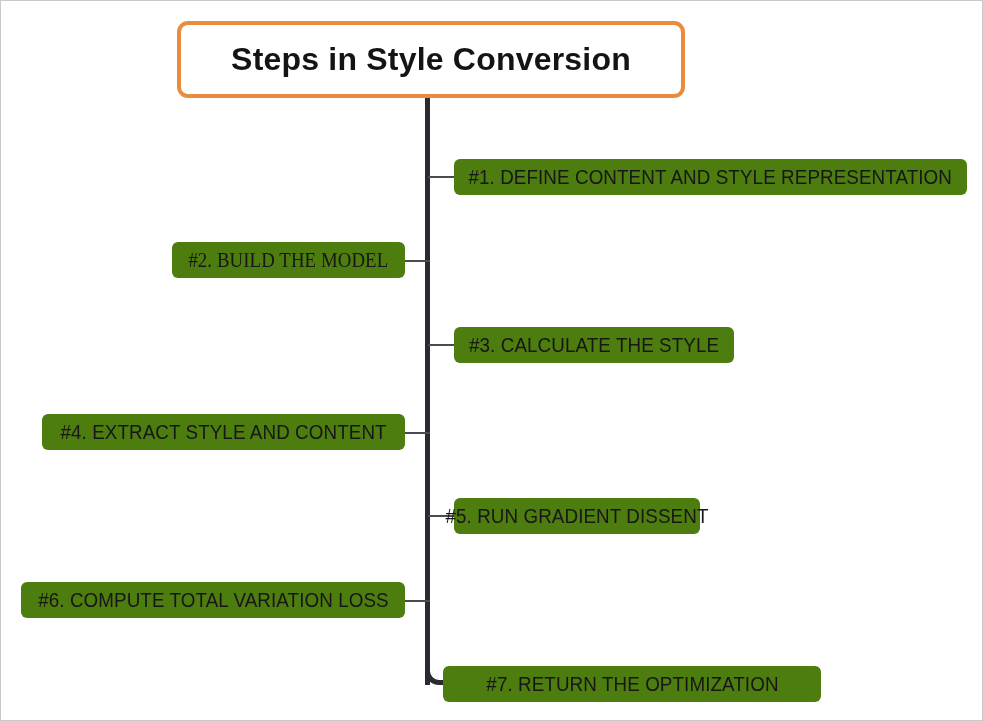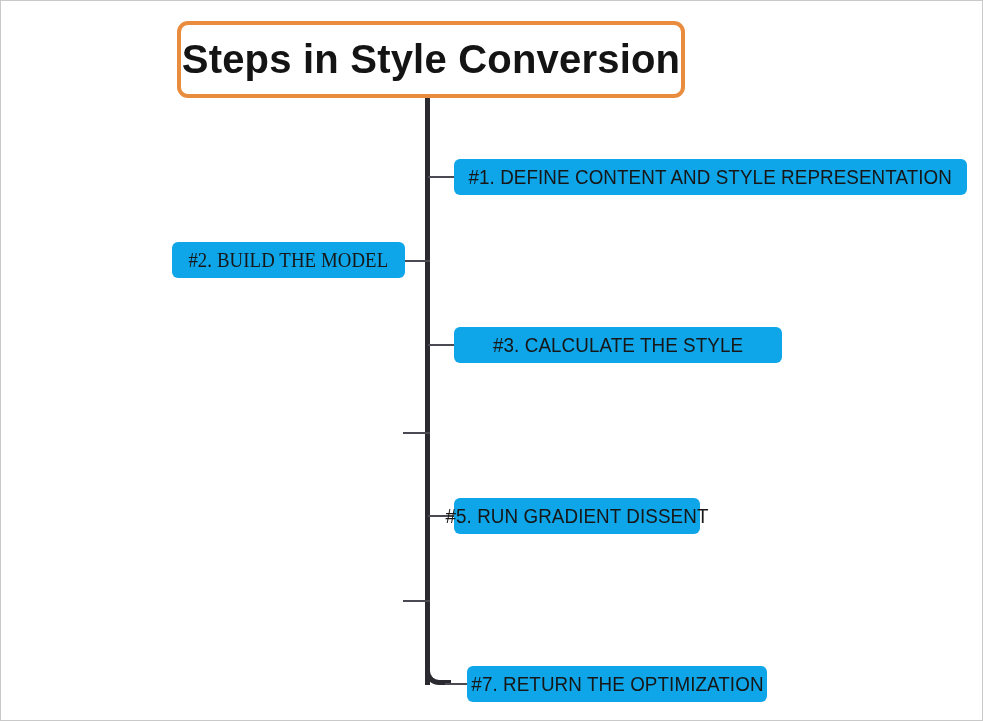--- a/index.html
+++ b/index.html
@@ -29,21 +29,21 @@
     box-sizing: border-box;
     background: #ffffff;
     border: 4px solid #ea8c3e;
     border-radius: 11px;
     display: flex;
     align-items: center;
     justify-content: center;
     z-index: 5;
   }
   #title-text {
-    font-size: 40px;
+    font-size: 32px;
     font-weight: bold;
     color: #141414;
     letter-spacing: 0.2px;
     white-space: nowrap;
   }
   
   #spine {
     position: absolute;
     left: 424px;
     top: 96px;
@@ -69,21 +69,21 @@
     position: absolute;
     height: 2px;
     background: #4a4a52;
     z-index: 1;
   }
   
   .item-box {
     position: absolute;
     height: 36px;
     box-sizing: border-box;
-    background: #0ea5e9;
+    background: #4d7c0f;
     border-radius: 6px;
     display: flex;
     align-items: center;
     justify-content: center;
     padding: 0 11px;
     z-index: 3;
   }
   .item-label {
     font-size: 20px;
     color: #171717;
@@ -109,31 +109,37 @@
   <div class="item-box" style="left:453px; top:158px; width:513px;">
     <span class="item-label">#1. DEFINE CONTENT AND STYLE REPRESENTATION</span>
   </div>
 
   <div class="connector" style="left:402px; top:259px; width:27px;"></div>
   <div class="item-box" style="left:171px; top:241px; width:233px;font-family:Liberation Serif, serif;">
     <span class="item-label">#2. BUILD THE MODEL</span>
   </div>
 
   <div class="connector" style="left:427px; top:343px; width:28px;"></div>
-  <div class="item-box" style="left:453px; top:326px; width:328px;">
+  <div class="item-box" style="left:453px; top:326px; width:280px;">
     <span class="item-label">#3. CALCULATE THE STYLE</span>
   </div>
 
   <div class="connector" style="left:402px; top:431px; width:27px;"></div>
+  <div class="item-box" style="left:41px; top:413px; width:363px;">
+    <span class="item-label">#4. EXTRACT STYLE AND CONTENT</span>
+  </div>
 
   <div class="connector" style="left:427px; top:514px; width:28px;"></div>
   <div class="item-box" style="left:453px; top:497px; width:246px;">
     <span class="item-label">#5. RUN GRADIENT DISSENT</span>
   </div>
 
   <div class="connector" style="left:402px; top:599px; width:27px;"></div>
+  <div class="item-box" style="left:20px; top:581px; width:384px;">
+    <span class="item-label">#6. COMPUTE TOTAL VARIATION LOSS</span>
+  </div>
 
   <div class="connector" style="left:444px; top:682px; width:22px;"></div>
-  <div class="item-box" style="left:466px; top:665px; width:300px;text-align:right;">
+  <div class="item-box" style="left:442px; top:665px; width:378px;text-align:right;">
     <span class="item-label">#7. RETURN THE OPTIMIZATION</span>
   </div>
 
 </div>
 
 </body></html>

